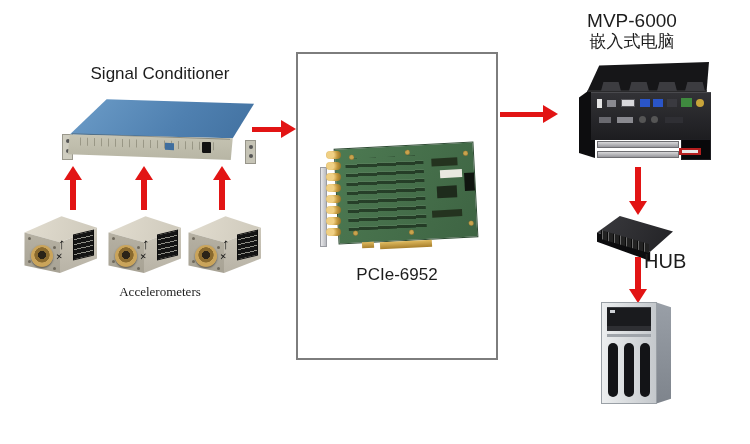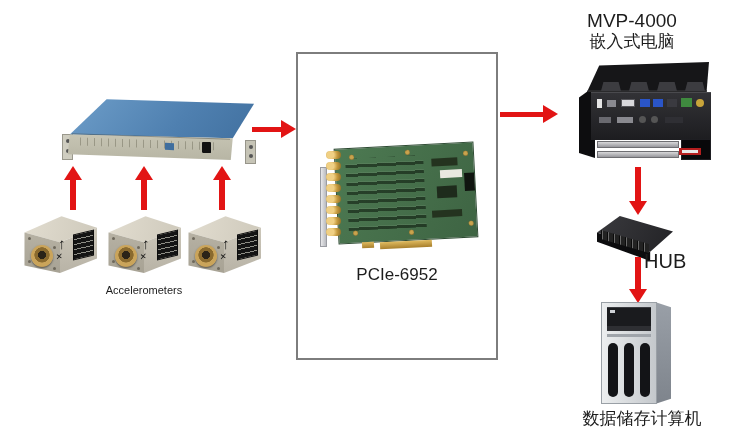--- a/index.html
+++ b/index.html
@@ -119,20 +119,21 @@
   .tower .strip { position:absolute; left:5px; top:31px; width:44px; height:3px; background:#9fa4aa; }
   .tower .vent { position:absolute; top:40px; width:10px; height:54px; border-radius:5px; background:#131417; }
 
   .img-block { position:absolute; }
 </style>
 </head>
 <body>
 
 <div id="canvas">
 
+  <div class="label" style="left:60px; top:64px; width:200px; font-size:17px;">Signal Conditioner</div>
 
   <div class="sc img-block">
     <div class="ear-l">
         <i style="top:4px"></i>
         <i style="top:14px"></i>
       </div>
     <div class="ear-r">
         <i style="top:4px"></i>
         <i style="top:13px"></i>
       </div>
@@ -190,21 +191,21 @@
     <div class="conn"></div>
     <span class="screw" style="left:5px; top:22px;"></span>
       <span class="screw" style="left:30px; top:31px;"></span>
     <span class="screw" style="left:5px; top:45px;"></span>
       <span class="screw" style="left:30px; top:52px;"></span>
     <div class="ax">↑</div>
     <div class="xx">×</div>
     <div class="tag"></div>
   </div>
 
-  <div class="label" style="left:44px; top:284px; width:200px; font-size:11px;">Accelerometers</div>
+  <div class="label" style="left:60px; top:284px; width:200px; font-size:13px;font-family:Liberation Serif, serif;">Accelerometers</div>
 
   <div class="arrow right" style="left:252px; top:120px; width:44px; height:18px;">
       <span class="shaft"></span>
       <span class="head"></span>
     </div>
 
   <div class="daq-box"></div>
 
   <div class="card img-block">
     <div class="bracket"></div>
@@ -236,21 +237,21 @@
     <div class="edge2"></div>
   </div>
 
   <div class="label" style="left:297px; top:265px; width:200px; font-size:17px;">PCIe-6952</div>
 
   <div class="arrow right" style="left:500px; top:105px; width:58px; height:18px;">
       <span class="shaft"></span>
       <span class="head"></span>
     </div>
 
-  <div class="label" style="left:557px; top:10px; width:150px; font-size:19px;">MVP-4000</div>
+  <div class="label" style="left:557px; top:10px; width:150px; font-size:19px;">MVP-6000</div>
   <div class="label" style="left:557px; top:32px; width:150px; font-size:17px;">嵌入式电脑</div>
 
   <div class="mvp img-block">
     <div class="side"></div>
     <div class="fins">
       <i style="left:14px"></i>
         <i style="left:42px"></i>
         <i style="left:70px"></i>
         <i style="left:98px"></i>
     </div>
@@ -301,15 +302,14 @@
     <div class="front">
       <div class="bay"></div>
       <div class="dot"></div>
       <div class="strip"></div>
       <div class="vent" style="left:6px;"></div>
       <div class="vent" style="left:22px;"></div>
       <div class="vent" style="left:38px;"></div>
     </div>
   </div>
 
-  <div class="label" style="left:562px; top:409px; width:160px; font-size:17px;">数据储存计算机</div>
 
 </div>
 
 </body></html>

